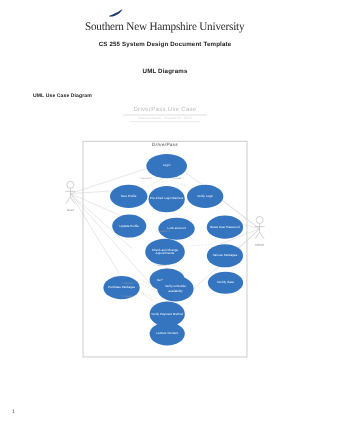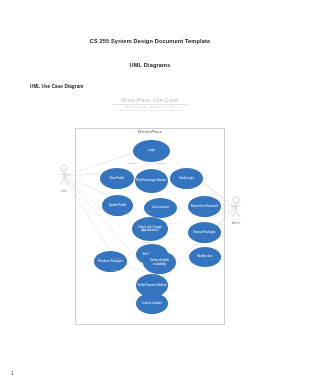--- a/index.html
+++ b/index.html
@@ -150,20 +150,27 @@
     left:11px;bottom:12px;
     font-size:4.6px;
     color:#3a3a3a;
   }
 </style>
 </head>
 <body>
 
 <div class="page">
 
+  <div class="logo-wrap">
+    <span class="logo">Southern New Hampshire University</span>
+    <svg class="logo-flame" viewBox="0 0 32 16">
+      <path d="M2 13 C8 11 16 8 26 1 C24 7 17 12 9 14 C6 14.5 3.5 14 2 13 Z" fill="#1e3a6e"></path>
+      <path d="M3 13.5 C10 12 19 9 27 2" stroke="#1e3a6e" stroke-width="0.8" fill="none"></path>
+    </svg>
+  </div>
 
   <div class="doc-title">CS 255 System Design Document Template</div>
   <div class="doc-sub">UML Diagrams</div>
   <div class="section-label">UML Use Case Diagram</div>
 
   <div class="fig-title">DriverPass Use Case</div>
   <div class="fig-rule"></div>
   <div class="fig-sub">Marcus Davis   ·   August 15, 2023</div>
   <div class="fig-rule2"></div>
 

